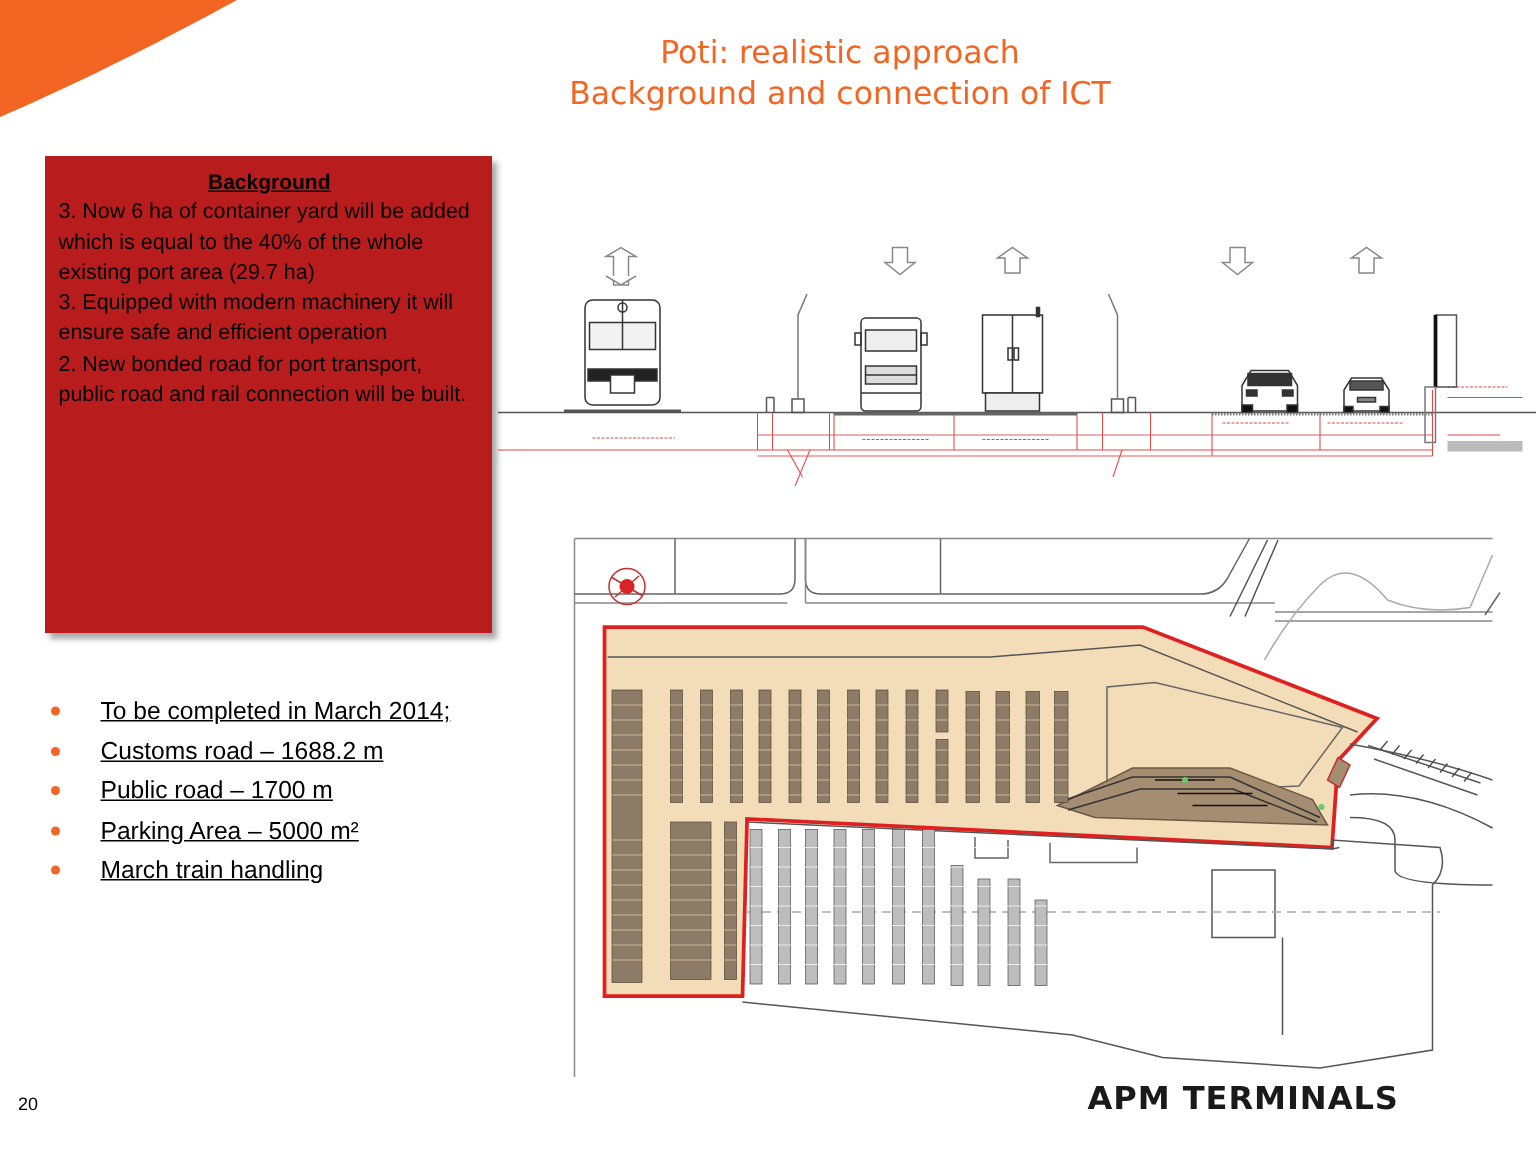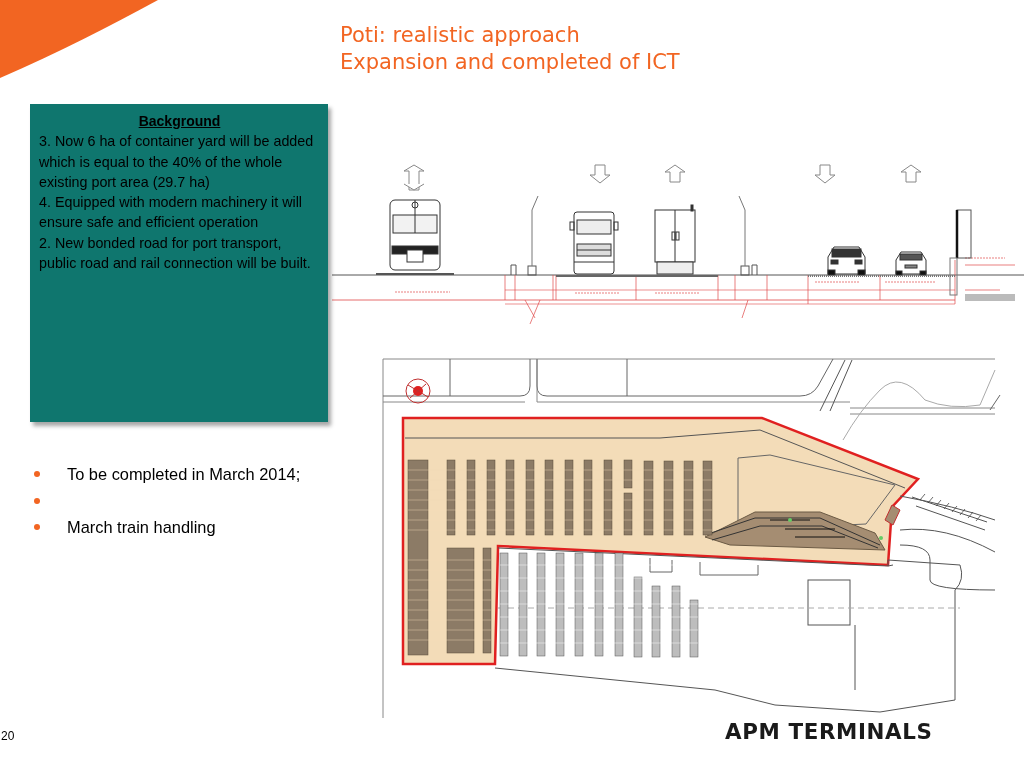--- a/index.html
+++ b/index.html
@@ -4,56 +4,56 @@
   <style>
     html, body { margin: 0; padding: 0; }
     body {
       width: 1024px; height: 768px; position: relative; overflow: hidden;
       background: #ffffff;
       font-family: "Liberation Sans", "DejaVu Sans", sans-serif;
     }
     .corner-swoosh { position: absolute; left: 0; top: 0; width: 170px; height: 80px; }
     .title {
       position: absolute; left: 340px; top: 22px; width: 440px;
-      text-align: left; color: #f26522;
+      text-align: center; color: #f26522;
       font-family: "DejaVu Sans", sans-serif; font-size: 21px; line-height: 27px;
     }
     .title div { white-space: nowrap; }
     .bg-box {
       position: absolute; left: 30px; top: 104px; width: 298px; height: 318px;
-      background: #0f766e; box-shadow: 3px 4px 4px rgba(0,0,0,0.35);
+      background: #b91c1c; box-shadow: 3px 4px 4px rgba(0,0,0,0.35);
       box-sizing: border-box; padding: 7px 8px 0 9px;
       font-family: "Liberation Sans", sans-serif; font-size: 14.3px; line-height: 20.3px; color: #000;
     }
     .bg-box .heading { text-align: center; font-weight: bold; text-decoration: underline; font-size: 14px; }
     .bullets {
       position: absolute; left: 34px; top: 461px; margin: 0; padding: 0; list-style: none;
-      font-family: "Liberation Sans", sans-serif; font-size: 16.4px; color: #000;
+      font-family: "Liberation Sans", sans-serif; font-size: 16.4px; color: #000; text-decoration: underline;
     }
     .bullets li { position: relative; padding-left: 33px; height: 26.5px; line-height: 26.5px; white-space: nowrap; }
     .bullets li .dot {
       position: absolute; left: 0; top: 10px; width: 6px; height: 6px; border-radius: 50%; background: #f26522;
     }
     .drawing { position: absolute; left: 0; top: 0; }
-    .page-num { position: absolute; left: 1px; top: 729px; font-size: 12px; color: #000; font-family: "Liberation Sans", sans-serif; }
+    .page-num { position: absolute; left: 12px; top: 729px; font-size: 12px; color: #000; font-family: "Liberation Sans", sans-serif; }
     .logo {
       position: absolute; left: 725px; top: 720px; font-family: "DejaVu Sans", sans-serif;
       font-weight: bold; font-size: 21px; color: #1a1a1a; letter-spacing: 0.6px; transform: scaleX(1.02); transform-origin: left;
     }
   </style>
 </head>
 <body>
 
 <svg class="corner-swoosh" viewBox="0 0 170 80">
   <path d="M0,0 L158,0 C110,26 60,52 0,78 Z" fill="#f26522"></path>
 </svg>
 
 <div class="title">
   <div>Poti: realistic approach</div>
-  <div>Expansion and completed of ICT</div>
+  <div>Background and connection of ICT</div>
 </div>
 
 <svg class="drawing" width="1024" height="768" viewBox="0 0 1024 768">
 
   <g stroke="#333" fill="none" stroke-width="1">
 
     <line x1="332" y1="275" x2="1024" y2="275" stroke="#555"></line>
     <line x1="332" y1="300" x2="955" y2="300" stroke="#e04848" stroke-width="0.8"></line>
     <line x1="505" y1="290" x2="955" y2="290" stroke="#e04848" stroke-width="0.6"></line>
     <line x1="505" y1="304" x2="955" y2="304" stroke="#e04848" stroke-width="0.6"></line>
@@ -248,24 +248,26 @@
     <g stroke="#fff" stroke-width="0.6" opacity="0.8">
       <path d="M500,565 H698 M500,578 H698 M500,591 H698 M500,604 H698 M500,617 H698 M500,630 H698 M500,643 H698"></path>
     </g>
     <line x1="383" y1="718" x2="383" y2="718" stroke="#888"></line>
   </g>
 </svg>
 
 <div class="bg-box">
   <div class="heading">Background</div>
   <div>3. Now 6 ha of container yard will be added which is equal to the 40% of the whole existing port area (29.7 ha)</div>
-  <div>4. Equipped with modern machinery it will ensure safe and efficient operation</div>
+  <div>3. Equipped with modern machinery it will ensure safe and efficient operation</div>
   <div>2. New bonded road for port transport, public road and rail connection will be built.</div>
 </div>
 
 <ul class="bullets">
   <li><span class="dot"></span><span>To be completed in March 2014;</span></li>
-  <li><span class="dot"></span></li>
+  <li><span class="dot"></span><span>Customs road – 1688.2 m</span></li>
+  <li><span class="dot"></span><span>Public road – 1700 m</span></li>
+  <li><span class="dot"></span><span>Parking Area – 5000 m²</span></li>
   <li><span class="dot"></span><span>March train handling</span></li>
 </ul>
 
 <div class="page-num">20</div>
 <div class="logo">APM TERMINALS</div>
 
 </body></html>

